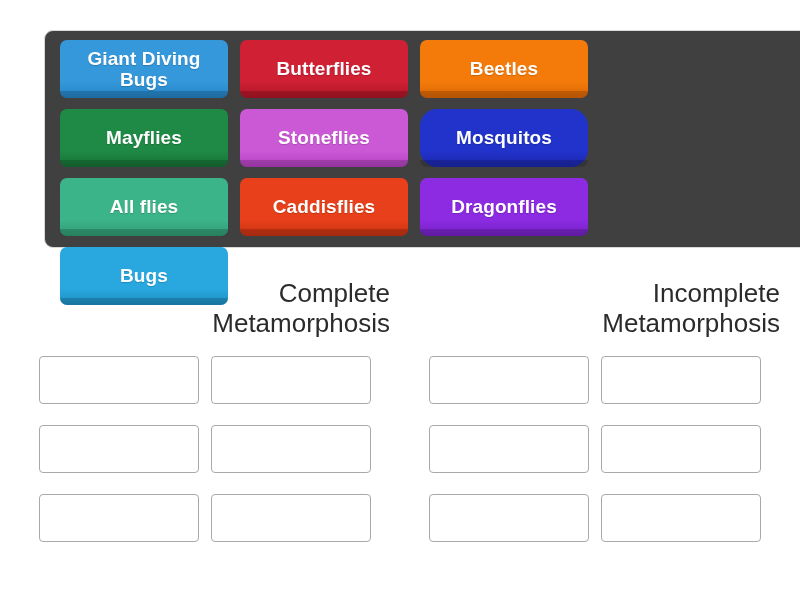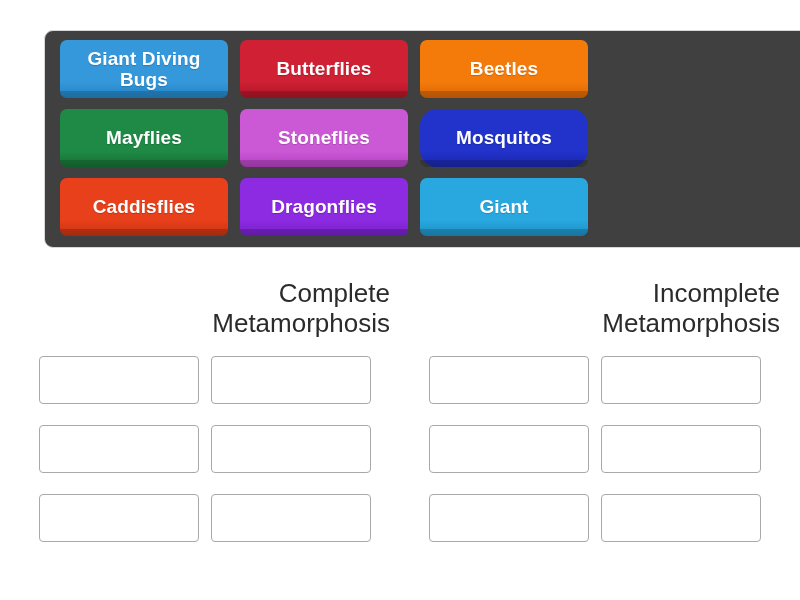--- a/index.html
+++ b/index.html
@@ -128,28 +128,31 @@
       </div>
       <div class="tile" style="background: linear-gradient(rgb(31, 138, 69) 0%, rgb(31, 138, 69) 72%, rgb(22, 112, 53) 100%);">
         <span class="tile-label">Mayflies</span>
       </div>
       <div class="tile" style="background: linear-gradient(rgb(203, 89, 214) 0%, rgb(203, 89, 214) 72%, rgb(180, 63, 194) 100%); align-items: center;">
         <span class="tile-label">Stoneflies</span>
       </div>
       <div class="tile" style="background: linear-gradient(rgb(34, 51, 204) 0%, rgb(34, 51, 204) 72%, rgb(26, 38, 170) 100%); border-radius: 17px;">
         <span class="tile-label">Mosquitos</span>
       </div>
+      <div class="tile" style="background: linear-gradient(rgb(60, 180, 137) 0%, rgb(60, 180, 137) 72%, rgb(47, 155, 115) 100%);">
+        <span class="tile-label">All flies</span>
+      </div>
       <div class="tile" style="background: linear-gradient(rgb(232, 64, 26) 0%, rgb(232, 64, 26) 72%, rgb(200, 50, 18) 100%);">
         <span class="tile-label">Caddisflies</span>
       </div>
       <div class="tile" style="background: linear-gradient(rgb(140, 43, 226) 0%, rgb(140, 43, 226) 72%, rgb(116, 32, 196) 100%);">
         <span class="tile-label">Dragonflies</span>
       </div>
       <div class="tile" style="background: linear-gradient(rgb(41, 168, 224) 0%, rgb(41, 168, 224) 72%, rgb(29, 142, 194) 100%);">
-        <span class="tile-label">Giant</span>
+        <span class="tile-label">Bugs</span>
       </div>
     </div>
 </div>
 
 <div id="columns">
 
   <div class="column" id="column-complete">
     <div class="column-title">
       <div>Complete</div>
       <div>Metamorphosis</div>

